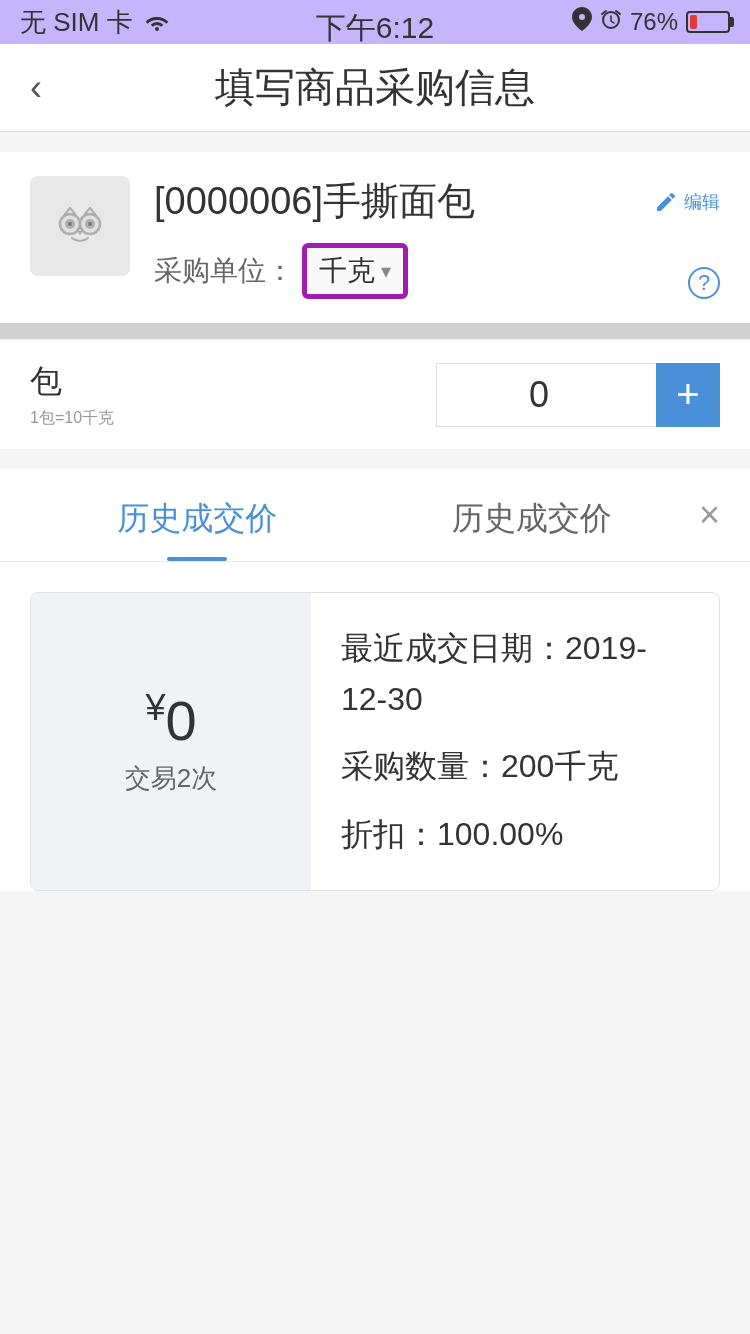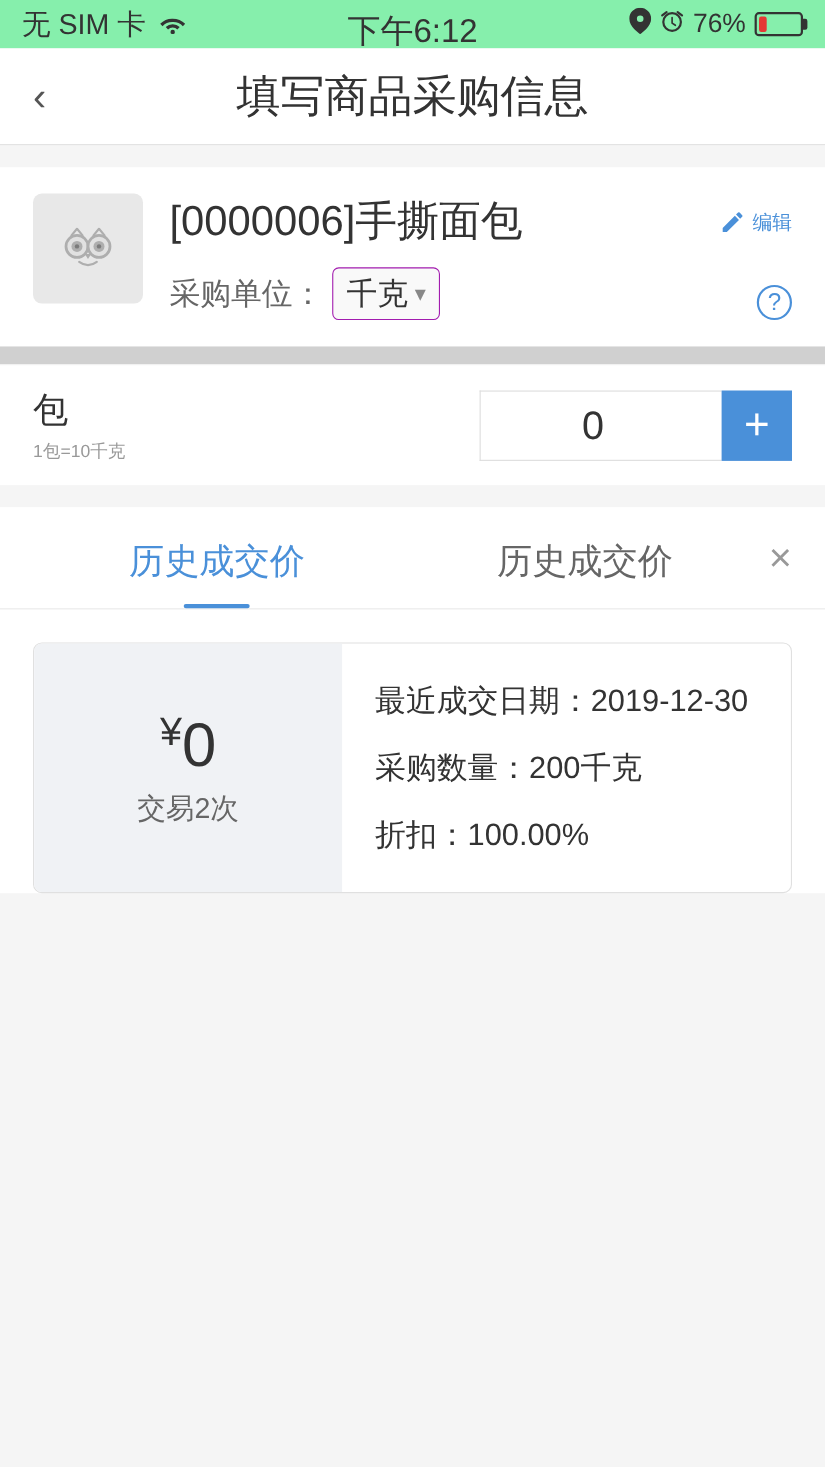--- a/index.html
+++ b/index.html
@@ -9,21 +9,21 @@
       min-height: 1334px;
       font-family: -apple-system, "PingFang SC", "Helvetica Neue", Arial, sans-serif;
       background: #f5f5f5;
       overflow-x: hidden;
     }
 
     
     .status-bar {
       width: 750px;
       height: 44px;
-      background: #86efac;
+      background: #c4b5fd;
       display: flex;
       align-items: center;
       justify-content: space-between;
       padding: 0 20px;
       font-size: 26px;
     }
     .status-left {
       display: flex;
       align-items: center;
       gap: 10px;
@@ -158,21 +158,21 @@
       justify-content: space-between;
     }
     .unit-label {
       font-size: 28px;
       color: #666;
     }
     .unit-select {
       display: flex;
       align-items: center;
       gap: 6px;
-      border: 1px solid #a21caf;
+      border: 5px solid #a21caf;
       border-radius: 6px;
       padding: 4px 12px;
       font-size: 28px;
       color: #333;
       background: #f9f9f9;
       cursor: pointer;
     }
     .price-ref {
       display: flex;
       align-items: center;
@@ -318,21 +318,21 @@
       margin-top: 8px;
     }
     .transaction-right {
       flex: 1;
       padding: 30px 30px;
       display: flex;
       flex-direction: column;
       gap: 16px;
     }
     .transaction-detail {
-      font-size: 28px;
+      font-size: 32px;
       color: #333;
       line-height: 1.6;
     }
 
     
     .main-content {
       background: #f5f5f5;
       min-height: 700px;
     }
   </style>

